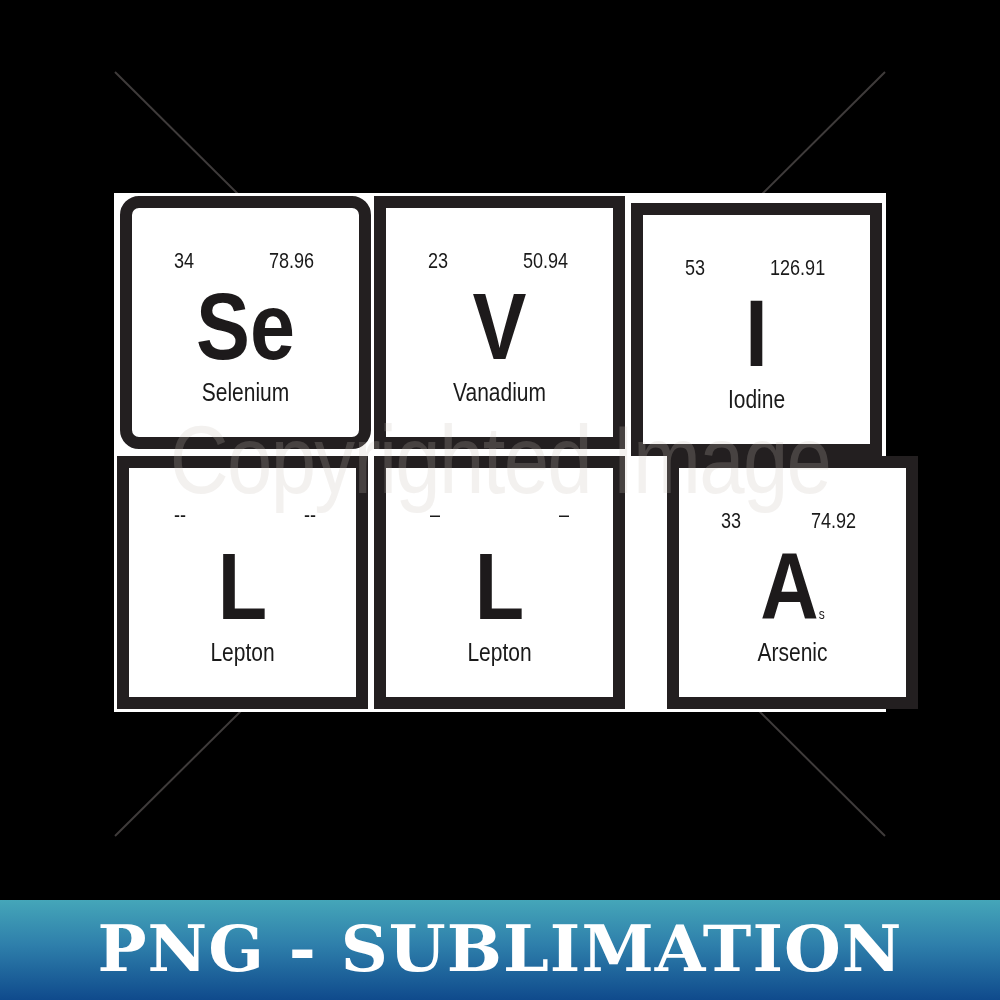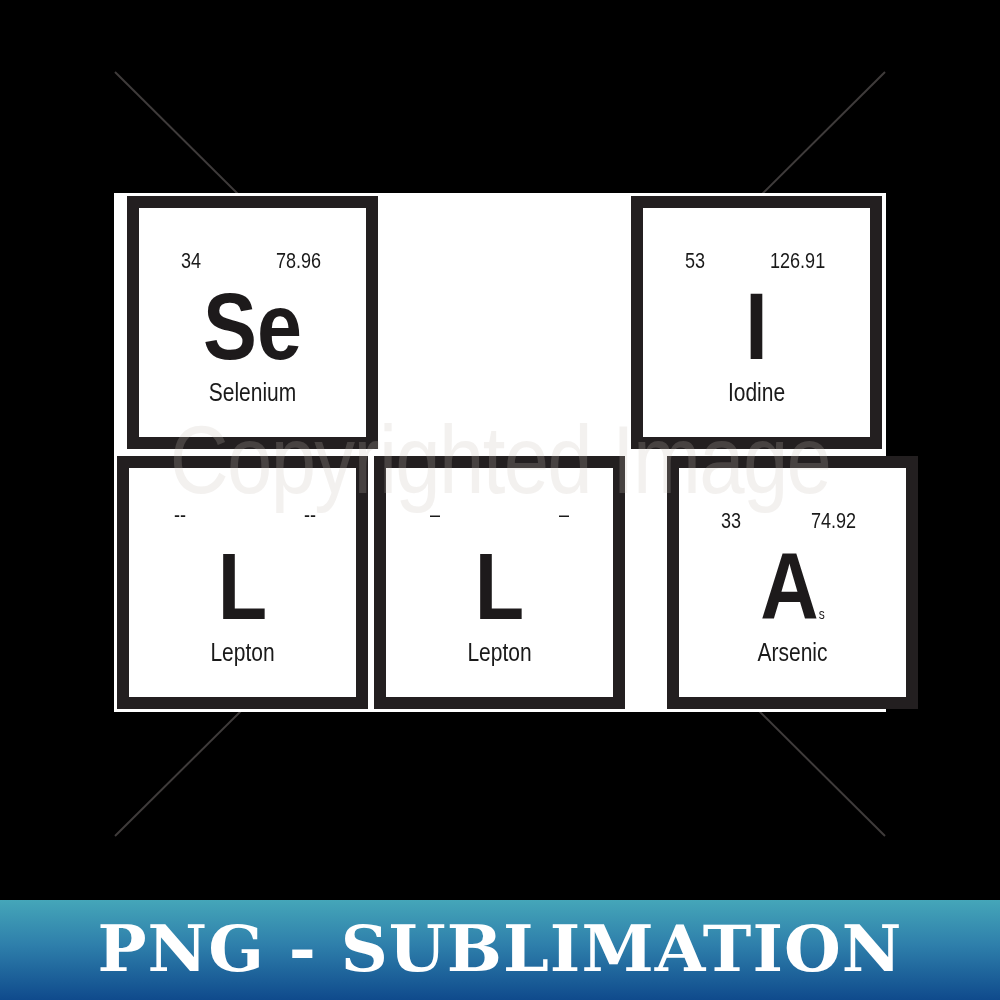--- a/index.html
+++ b/index.html
@@ -52,27 +52,33 @@
 </style>
 </head>
 <body>
 
 <svg class="xlines" viewBox="0 0 1000 1000">
   <line x1="115" y1="72" x2="885" y2="836" stroke="#5a5554" stroke-width="2" opacity="0.7"></line>
   <line x1="885" y1="72" x2="115" y2="836" stroke="#5a5554" stroke-width="2" opacity="0.7"></line>
 </svg>
 
 <div class="frame">
-  <div class="tile" style="left:13px;top:3px;">
+  <div class="tile" style="left:6px;top:3px;border-radius:19px;">
     <span class="num">34</span>
     <span class="mass">78.96</span>
     <div class="sym"><span>Se</span></div>
     <div class="name">Selenium</div>
   </div>
-  <div class="tile" style="left:517px;top:3px;">
+  <div class="tile" style="left:260px;top:3px;">
+    <span class="num">23</span>
+    <span class="mass">50.94</span>
+    <div class="sym"><span>V</span></div>
+    <div class="name">Vanadium</div>
+  </div>
+  <div class="tile" style="left:517px;top:10px;">
     <span class="num">53</span>
     <span class="mass" style="left:127px;">126.91</span>
     <div class="sym"><span>I</span></div>
     <div class="name">Iodine</div>
   </div>
   <div class="tile" style="left:3px;top:263px;">
     <span class="num" style="top:34px;left:45px;">--</span>
     <span class="mass" style="top:34px;left:175px;">--</span>
     <div class="sym"><span>L</span></div>
     <div class="name">Lepton</div>

